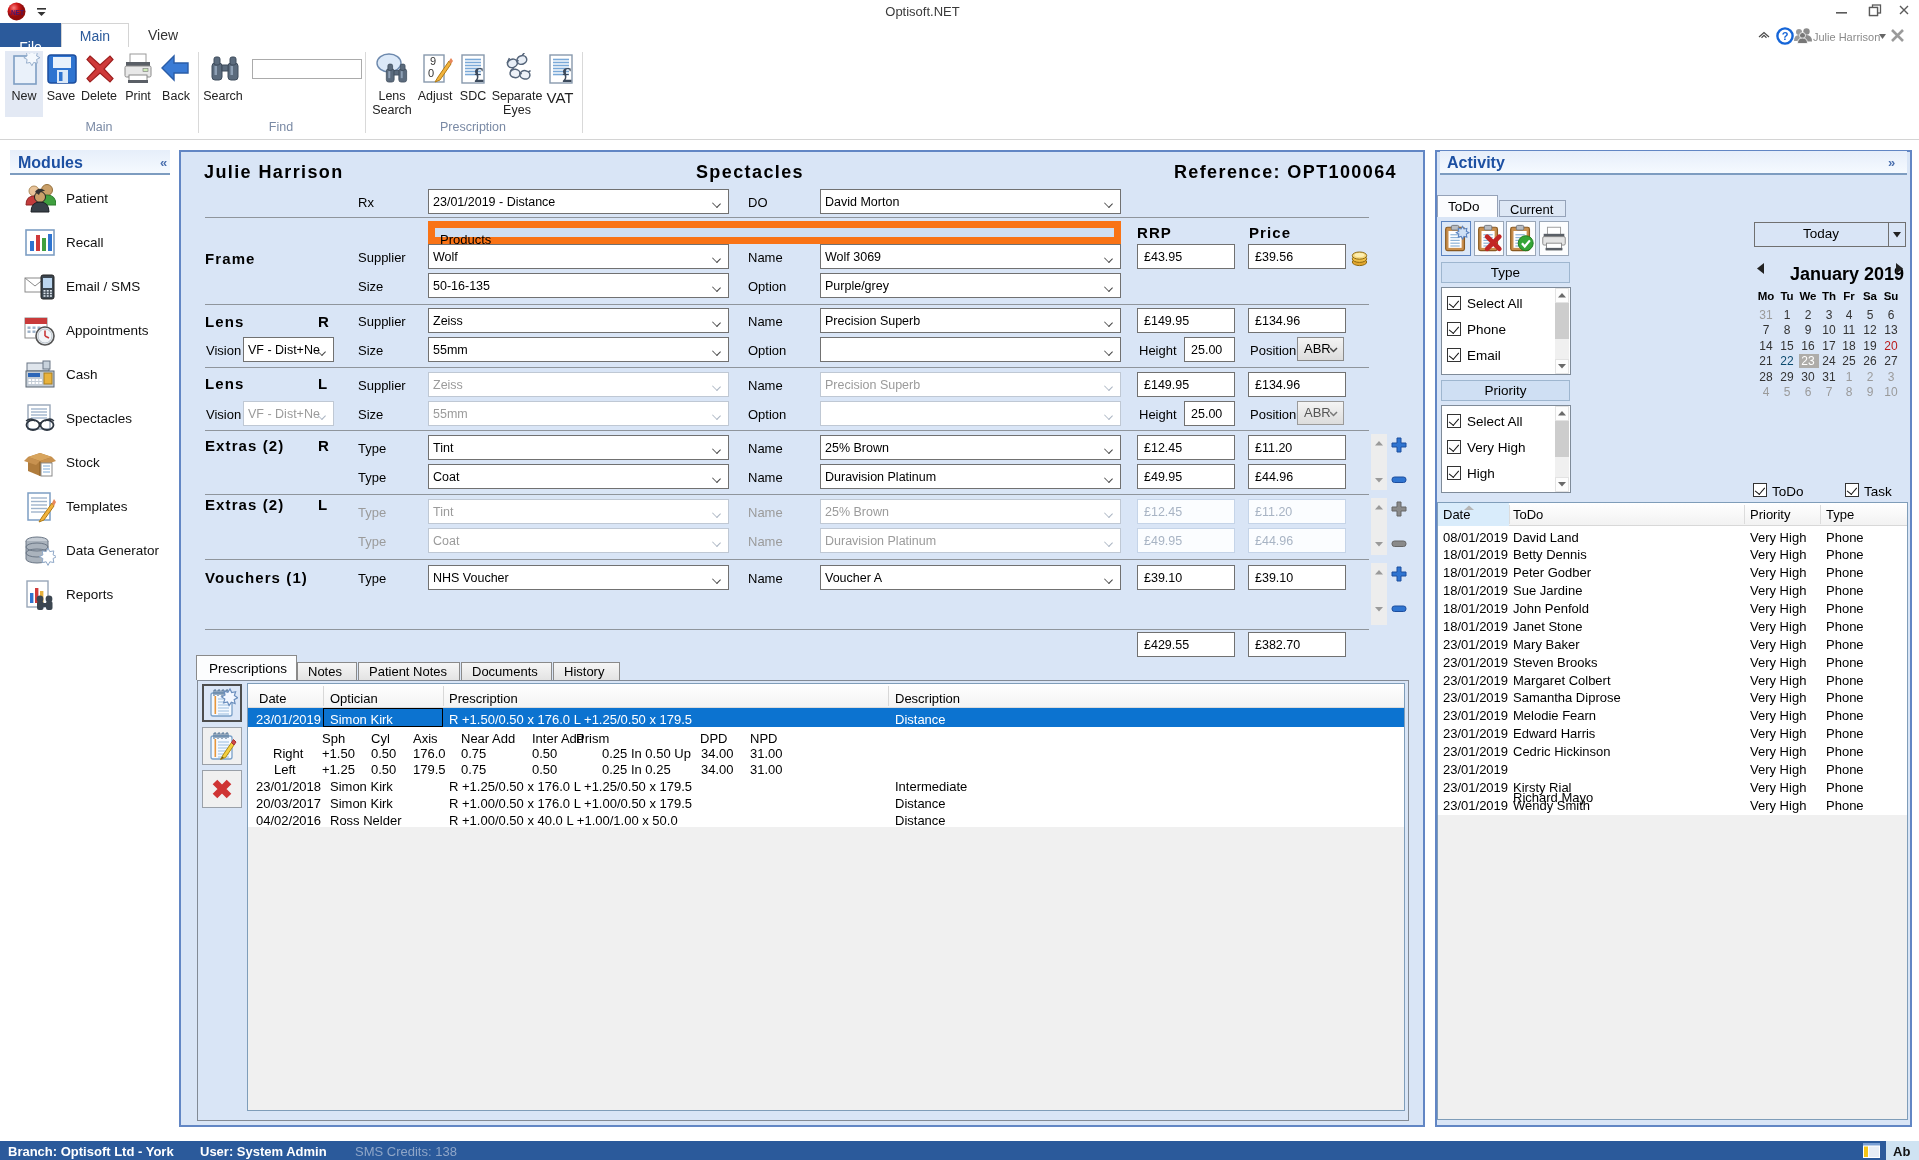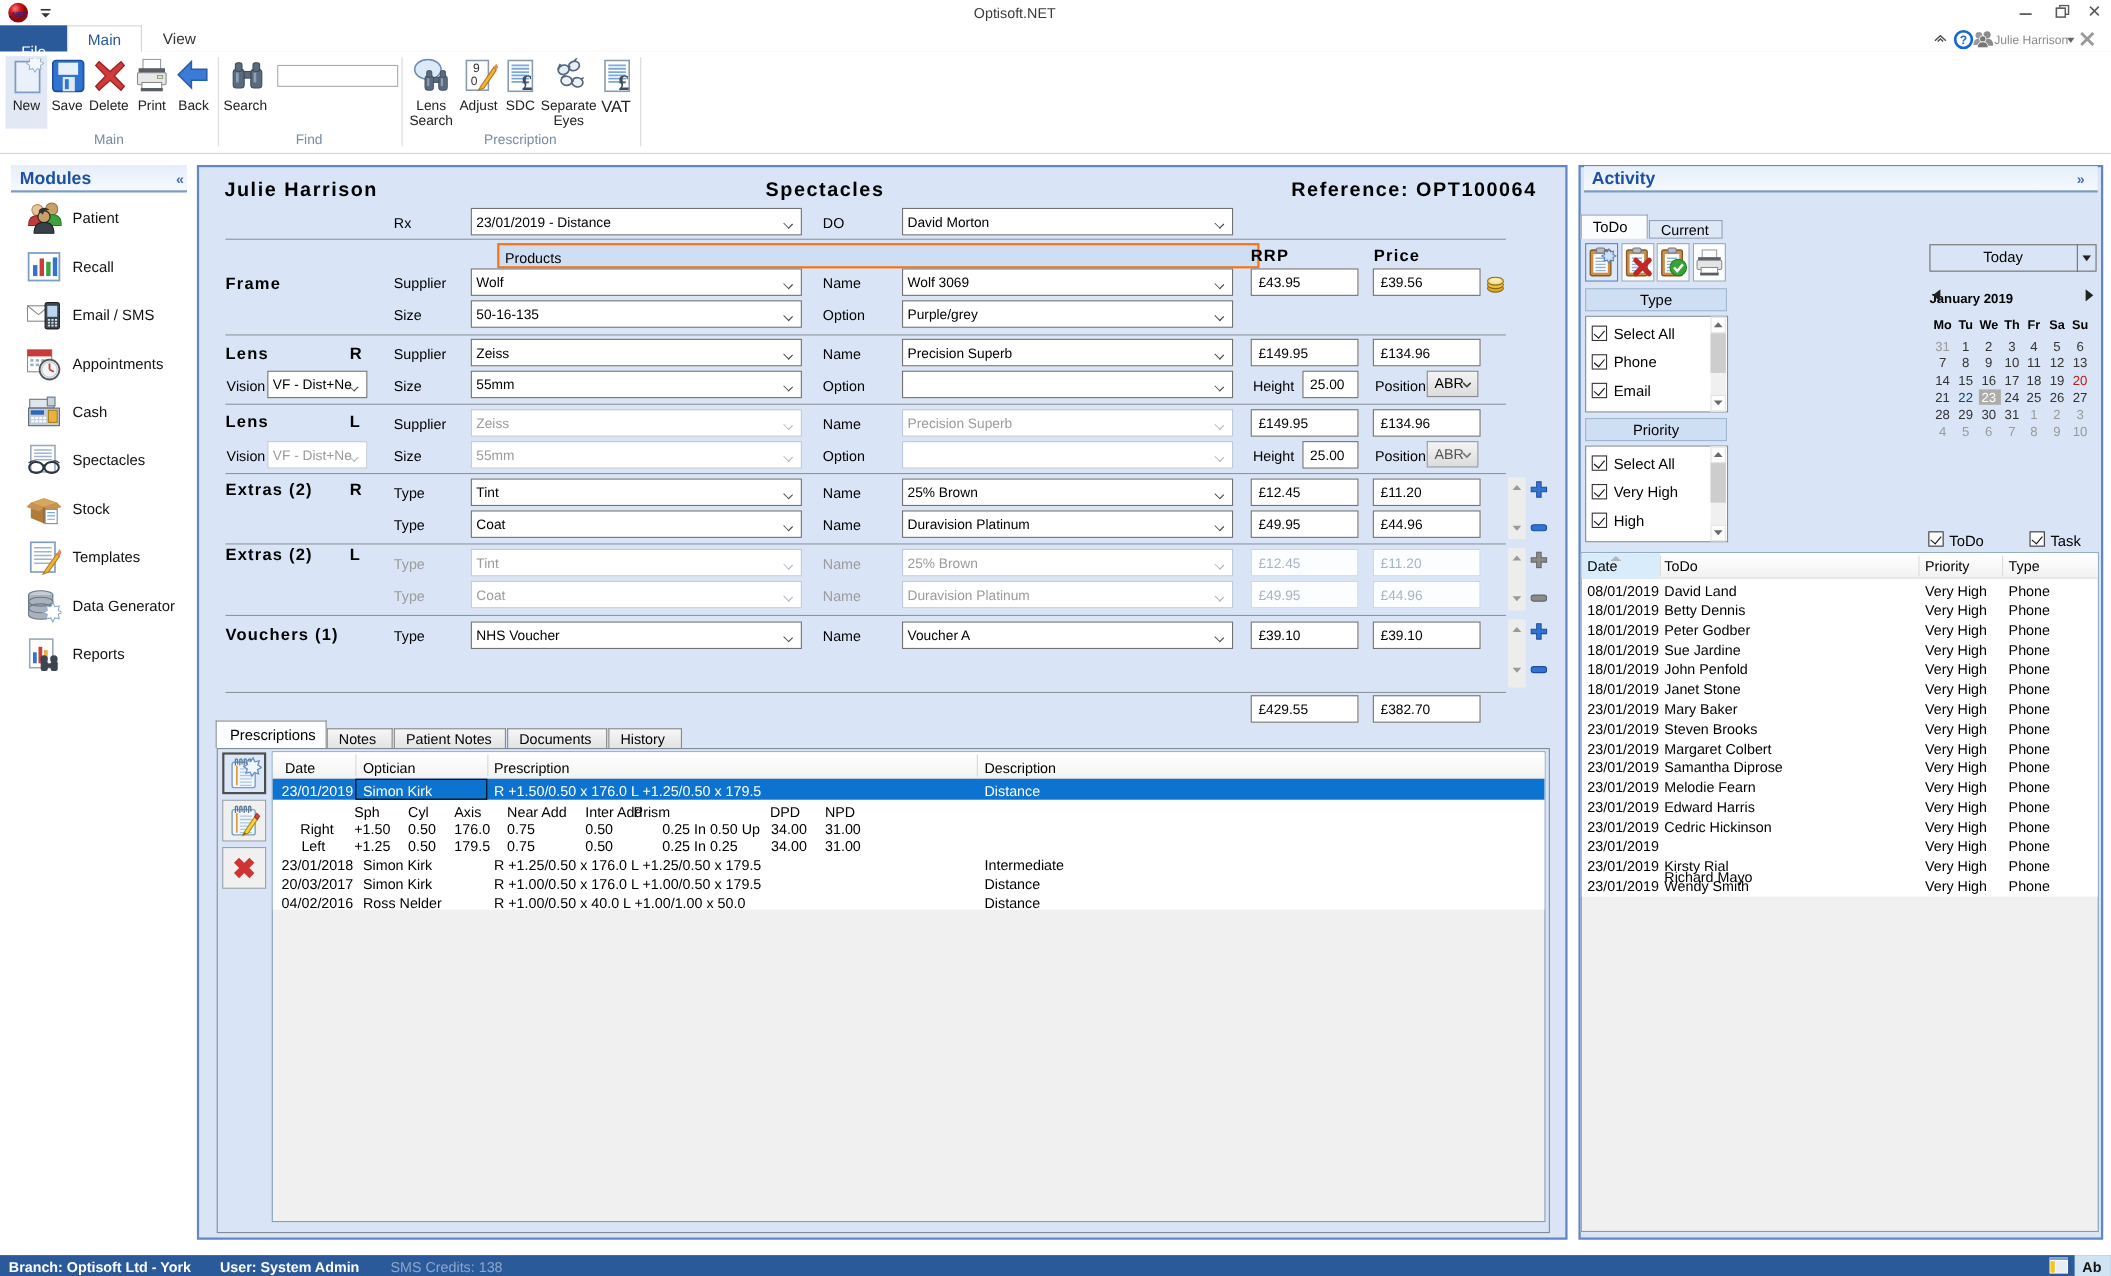--- a/index.html
+++ b/index.html
@@ -328,21 +328,21 @@
 <div class="a" style="left:66px;top:587px;font-size:13.5px;color:#111;">Reports</div>
 <div class="a" style="left:179px;top:150px;width:1246px;height:977px;background:#d9e5f6;border:2px solid #6286c4;"></div>
 <div class="a b" style="left:204px;top:162px;font-size:18px;letter-spacing:1.4px;">Julie Harrison</div>
 <div class="a b" style="left:600px;top:162px;width:300px;text-align:center;font-size:18px;letter-spacing:1.4px;">Spectacles</div>
 <div class="a b" style="left:1100px;top:162px;width:297px;text-align:right;font-size:18px;letter-spacing:1.4px;">Reference: OPT100064</div>
 <div class="lbl" style="left:358px;top:195px;color:#000;font-size:13px;">Rx</div>
 <div class="combo" style="left:428px;top:189px;width:301px;">23/01/2019 - Distance</div>
 <div class="lbl" style="left:748px;top:195px;color:#000;font-size:13px;">DO</div>
 <div class="combo" style="left:820px;top:189px;width:301px;">David Morton</div>
 <div class="hr" style="left:205px;top:217px;width:1164px;"></div>
-<div class="a" style="left:428px;top:221px;width:693px;height:23px;background:#cfdff3;border:2px solid #f97316;font-size:13px;padding:4px 0 0 5px;margin-left:24px;">Products</div>
+<div class="a" style="left:428px;top:221px;width:693px;height:23px;background:#cfdff3;border:7px solid #f97316;font-size:13px;padding:4px 0 0 5px;">Products</div>
 <div class="lbl" style="left:1137px;width:98px;text-align:left;;top:224px;color:#000;font-weight:bold;letter-spacing:1.1px;font-size:15px;">RRP</div>
 <div class="lbl" style="left:1221px;width:98px;text-align:center;;top:224px;color:#000;font-weight:bold;letter-spacing:1.1px;font-size:15px;">Price</div>
 <div class="lbl" style="left:205px;top:250px;color:#000;font-weight:bold;letter-spacing:1.1px;font-size:15px;">Frame</div>
 <div class="lbl" style="left:358px;top:250px;color:#000;font-size:13px;">Supplier</div>
 <div class="combo" style="left:428px;top:244px;width:301px;">Wolf</div>
 <div class="lbl" style="left:748px;top:250px;color:#000;font-size:13px;">Name</div>
 <div class="combo" style="left:820px;top:244px;width:301px;">Wolf 3069</div>
 <div class="tbox" style="left:1137px;top:244px;width:98px;">£43.95</div>
 <div class="tbox" style="left:1248px;top:244px;width:98px;">£39.56</div>
 <svg style="left:1351px;top:250px" width="17" height="17" viewBox="0 0 17 17">
@@ -676,21 +676,21 @@
 <div class="cb" style="left:1447px;top:440px;"></div>
 <div class="lbl" style="left:1467px;top:440px;font-size:13.5px;">Very High</div>
 <div class="cb" style="left:1447px;top:466px;"></div>
 <div class="lbl" style="left:1467px;top:466px;font-size:13.5px;">High</div>
 <div class="a" style="left:1754px;top:222px;width:152px;height:25px;border:1px solid #707070;font-size:13.5px;"></div>
 <div class="a" style="left:1754px;top:226px;width:134px;text-align:center;font-size:13.5px;">Today</div>
 <div class="a" style="left:1888px;top:222px;width:1px;height:25px;background:#707070;"></div>
 <svg style="left:1893px;top:232px" width="9" height="7">
     <path d="M0 0 L8 0 L4 5.5 Z" fill="#222"></path>
   </svg>
-<div class="a b" style="left:1754px;top:264px;width:150px;text-align:left;font-size:12px;">January 2019</div>
+<div class="a b" style="left:1754px;top:264px;width:150px;text-align:right;font-size:18px;">January 2019</div>
 <svg style="left:1756px;top:263px" width="9" height="11">
     <path d="M8 0 L8 11 L1 5.5 Z" fill="#222"></path>
   </svg>
 <svg style="left:1895px;top:263px" width="9" height="11">
     <path d="M1 0 L1 11 L8 5.5 Z" fill="#222"></path>
   </svg>
 <div class="a b" style="left:1766px;top:290px;width:30px;margin-left:-15px;text-align:center;font-size:11.5px;">Mo</div>
 <div class="a b" style="left:1787px;top:290px;width:30px;margin-left:-15px;text-align:center;font-size:11.5px;">Tu</div>
 <div class="a b" style="left:1808px;top:290px;width:30px;margin-left:-15px;text-align:center;font-size:11.5px;">We</div>
 <div class="a b" style="left:1829px;top:290px;width:30px;margin-left:-15px;text-align:center;font-size:11.5px;">Th</div>

